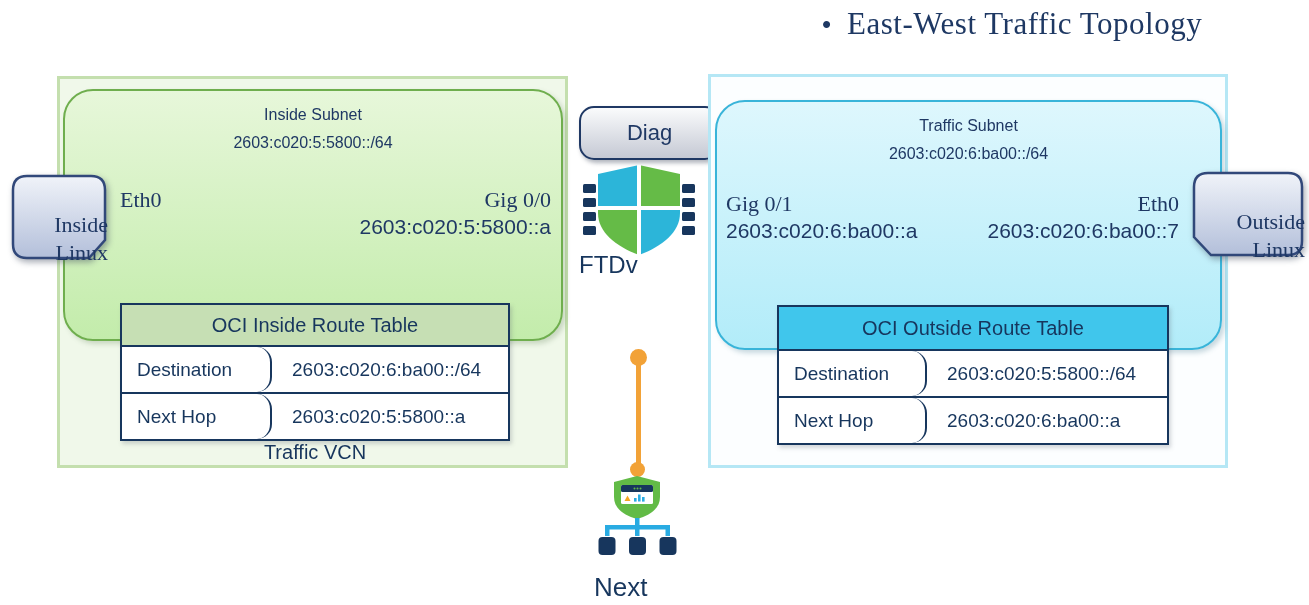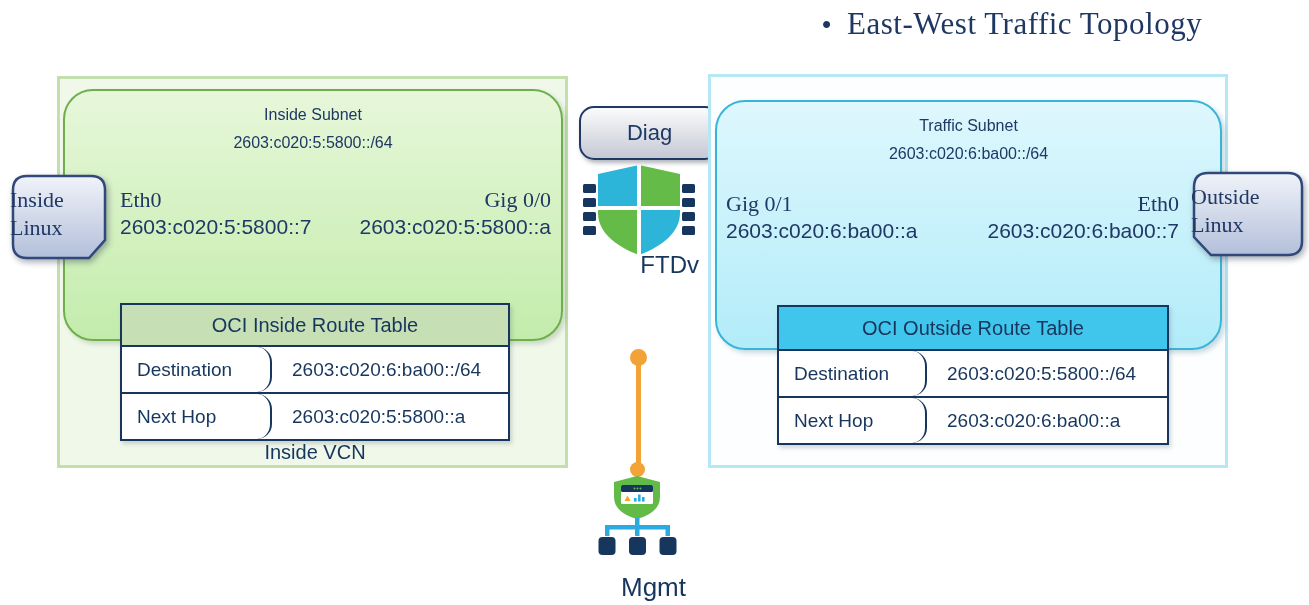--- a/index.html
+++ b/index.html
@@ -32,22 +32,22 @@
     font-size:16px;line-height:28px;color:#1f3864;}
 
   
   .iface{color:#1f3864;}
   .iface .if-name{font-family:"Liberation Serif",serif;font-size:22px;line-height:27px;}
   .iface .if-addr{font-size:21px;line-height:27px;}
   .iface.right{text-align:right;}
 
   
   .linux-svg{filter:drop-shadow(2px 3px 3px rgba(60,70,90,.45));}
-  .linux-label{text-align:left;font-family:"Liberation Serif",serif;
-    font-size:22px;line-height:28px;color:#1f3864;}
+  .linux-label{text-align:right;font-family:"Liberation Serif",serif;
+    font-size:22px;line-height:28px;color:#1f3864;margin-top:25px;}
 
   
   .rt{box-sizing:border-box;border:2px solid #17365d;background:#ffffff;
     box-shadow:2px 3px 4px rgba(90,100,110,.25);}
   .rt-header{display:flex;align-items:center;justify-content:center;
     border-bottom:2px solid #17365d;font-size:20px;color:#17365d;}
   .rt-row{display:flex;height:45px;border-bottom:2px solid #17365d;}
   .rt-row:last-child{border-bottom:none;}
   .rt-cell{display:flex;align-items:center;font-size:19px;color:#17365d;box-sizing:border-box;border-radius:15px;}
   .rt-label{border-right:2px solid #17365d;padding-left:15px;}
@@ -55,21 +55,21 @@
   .vcn-caption{text-align:center;font-size:20px;color:#17365d;}
 
   
   .pill{box-sizing:border-box;display:flex;flex-direction:column;align-items:center;justify-content:center;
     box-shadow:2px 3px 4px rgba(60,70,90,.4);color:#1f3864;}
   .diag{left:579px;top:106px;width:141px;height:54px;border-radius:15px;
     background:linear-gradient(180deg,#fafbfc 0%,#c5c9d4 100%);border:2px solid #1f3864;font-size:22px;}
   .mgmt{left:572px;top:284px;width:135px;height:70px;border-radius:18px;
     background:linear-gradient(180deg,#fcd99f 0%,#f5b160 100%);border:2px solid #e2952f;
     font-size:20px;line-height:25px;text-align:center;}
-  .icon-label{text-align:right;color:#17365d;}
+  .icon-label{text-align:left;color:#17365d;}
   .ftdv-label{left:579px;top:251px;width:120px;font-size:24px;}
   .fmcv-label{left:594px;top:572px;width:92px;font-size:26px;}
 
   .orange-line{left:636px;top:355px;width:5px;height:112px;background:#f2a237;}
   .orange-dot{border-radius:50%;background:#f2a237;}
   .dot-top{left:630px;top:349px;width:17px;height:17px;}
   .dot-bottom{left:630px;top:462px;width:15px;height:15px;}
 </style>
 </head>
 <body>
@@ -83,21 +83,20 @@
 
   <div class="abs vcn-outer green"></div>
 
   <div class="abs subnet green">
     <div class="subnet-title">
       <div>Inside Subnet</div>
       <div>2603:c020:5:5800::/64</div>
     </div>
     <div class="abs iface" style="left:55px;top:95px;">
       <div class="if-name">Eth0</div>
-      <div class="if-addr">2603:c020:5:5800::7</div>
     </div>
     <div class="abs iface right" style="right:10px;top:95px;">
       <div class="if-name">Gig 0/0</div>
       <div class="if-addr">2603:c020:5:5800::a</div>
     </div>
   </div>
 
   <svg class="abs linux-svg" style="left:10px;top:174px;" width="98" height="87" viewBox="0 0 98 87">
     <defs>
       <linearGradient id="lg1" x1="0" y1="0" x2="0" y2="1">
@@ -116,21 +115,21 @@
     <div class="rt-header" style="height:40px;background:#c6dfb4;">OCI Inside Route Table</div>
     <div class="rt-row">
       <div class="rt-cell rt-label" style="width:150px;">Destination</div>
       <div class="rt-cell rt-value">2603:c020:6:ba00::/64</div>
     </div>
     <div class="rt-row">
       <div class="rt-cell rt-label" style="width:150px;">Next Hop</div>
       <div class="rt-cell rt-value">2603:c020:5:5800::a</div>
     </div>
   </div>
-  <div class="abs vcn-caption" style="left:120px;top:441px;width:390px;">Inside VCN</div>
+  <div class="abs vcn-caption" style="left:120px;top:441px;width:390px;">Traffic VCN</div>
 
   <div class="abs pill diag">
     <span>Diag</span>
   </div>
 
   <svg class="abs" style="left:581px;top:164px;" width="116" height="92" viewBox="0 0 116 92">
     <defs>
       <clipPath id="ftdclip">
         <path d="M58 1 L99 10 V49 C99 68 82 82 58 91 C34 82 17 68 17 49 V10 Z"></path>
       </clipPath>
@@ -171,21 +170,21 @@
     <rect x="46" y="29" width="2.6" height="4.6" fill="#29abe2"></rect>
     <rect x="39" y="50" width="4.5" height="9" fill="#29abe2"></rect>
     <rect x="9" y="57" width="65" height="4.5" rx="2" fill="#29abe2"></rect>
     <rect x="9" y="57" width="4.5" height="11" fill="#29abe2"></rect>
     <rect x="39" y="57" width="4.5" height="11" fill="#29abe2"></rect>
     <rect x="69.5" y="57" width="4.5" height="11" fill="#29abe2"></rect>
     <rect x="2.5" y="69" width="17" height="18" rx="4" fill="#17365d"></rect>
     <rect x="33" y="69" width="17" height="18" rx="4" fill="#17365d"></rect>
     <rect x="63.5" y="69" width="17" height="18" rx="4" fill="#17365d"></rect>
   </svg>
-  <div class="abs icon-label fmcv-label">Mgmt</div>
+  <div class="abs icon-label fmcv-label">Next</div>
 
   <div class="abs vcn-outer cyan"></div>
 
   <div class="abs subnet cyan">
     <div class="subnet-title">
       <div>Traffic Subnet</div>
       <div>2603:c020:6:ba00::/64</div>
     </div>
     <div class="abs iface" style="left:9px;top:88px;">
       <div class="if-name">Gig 0/1</div>

